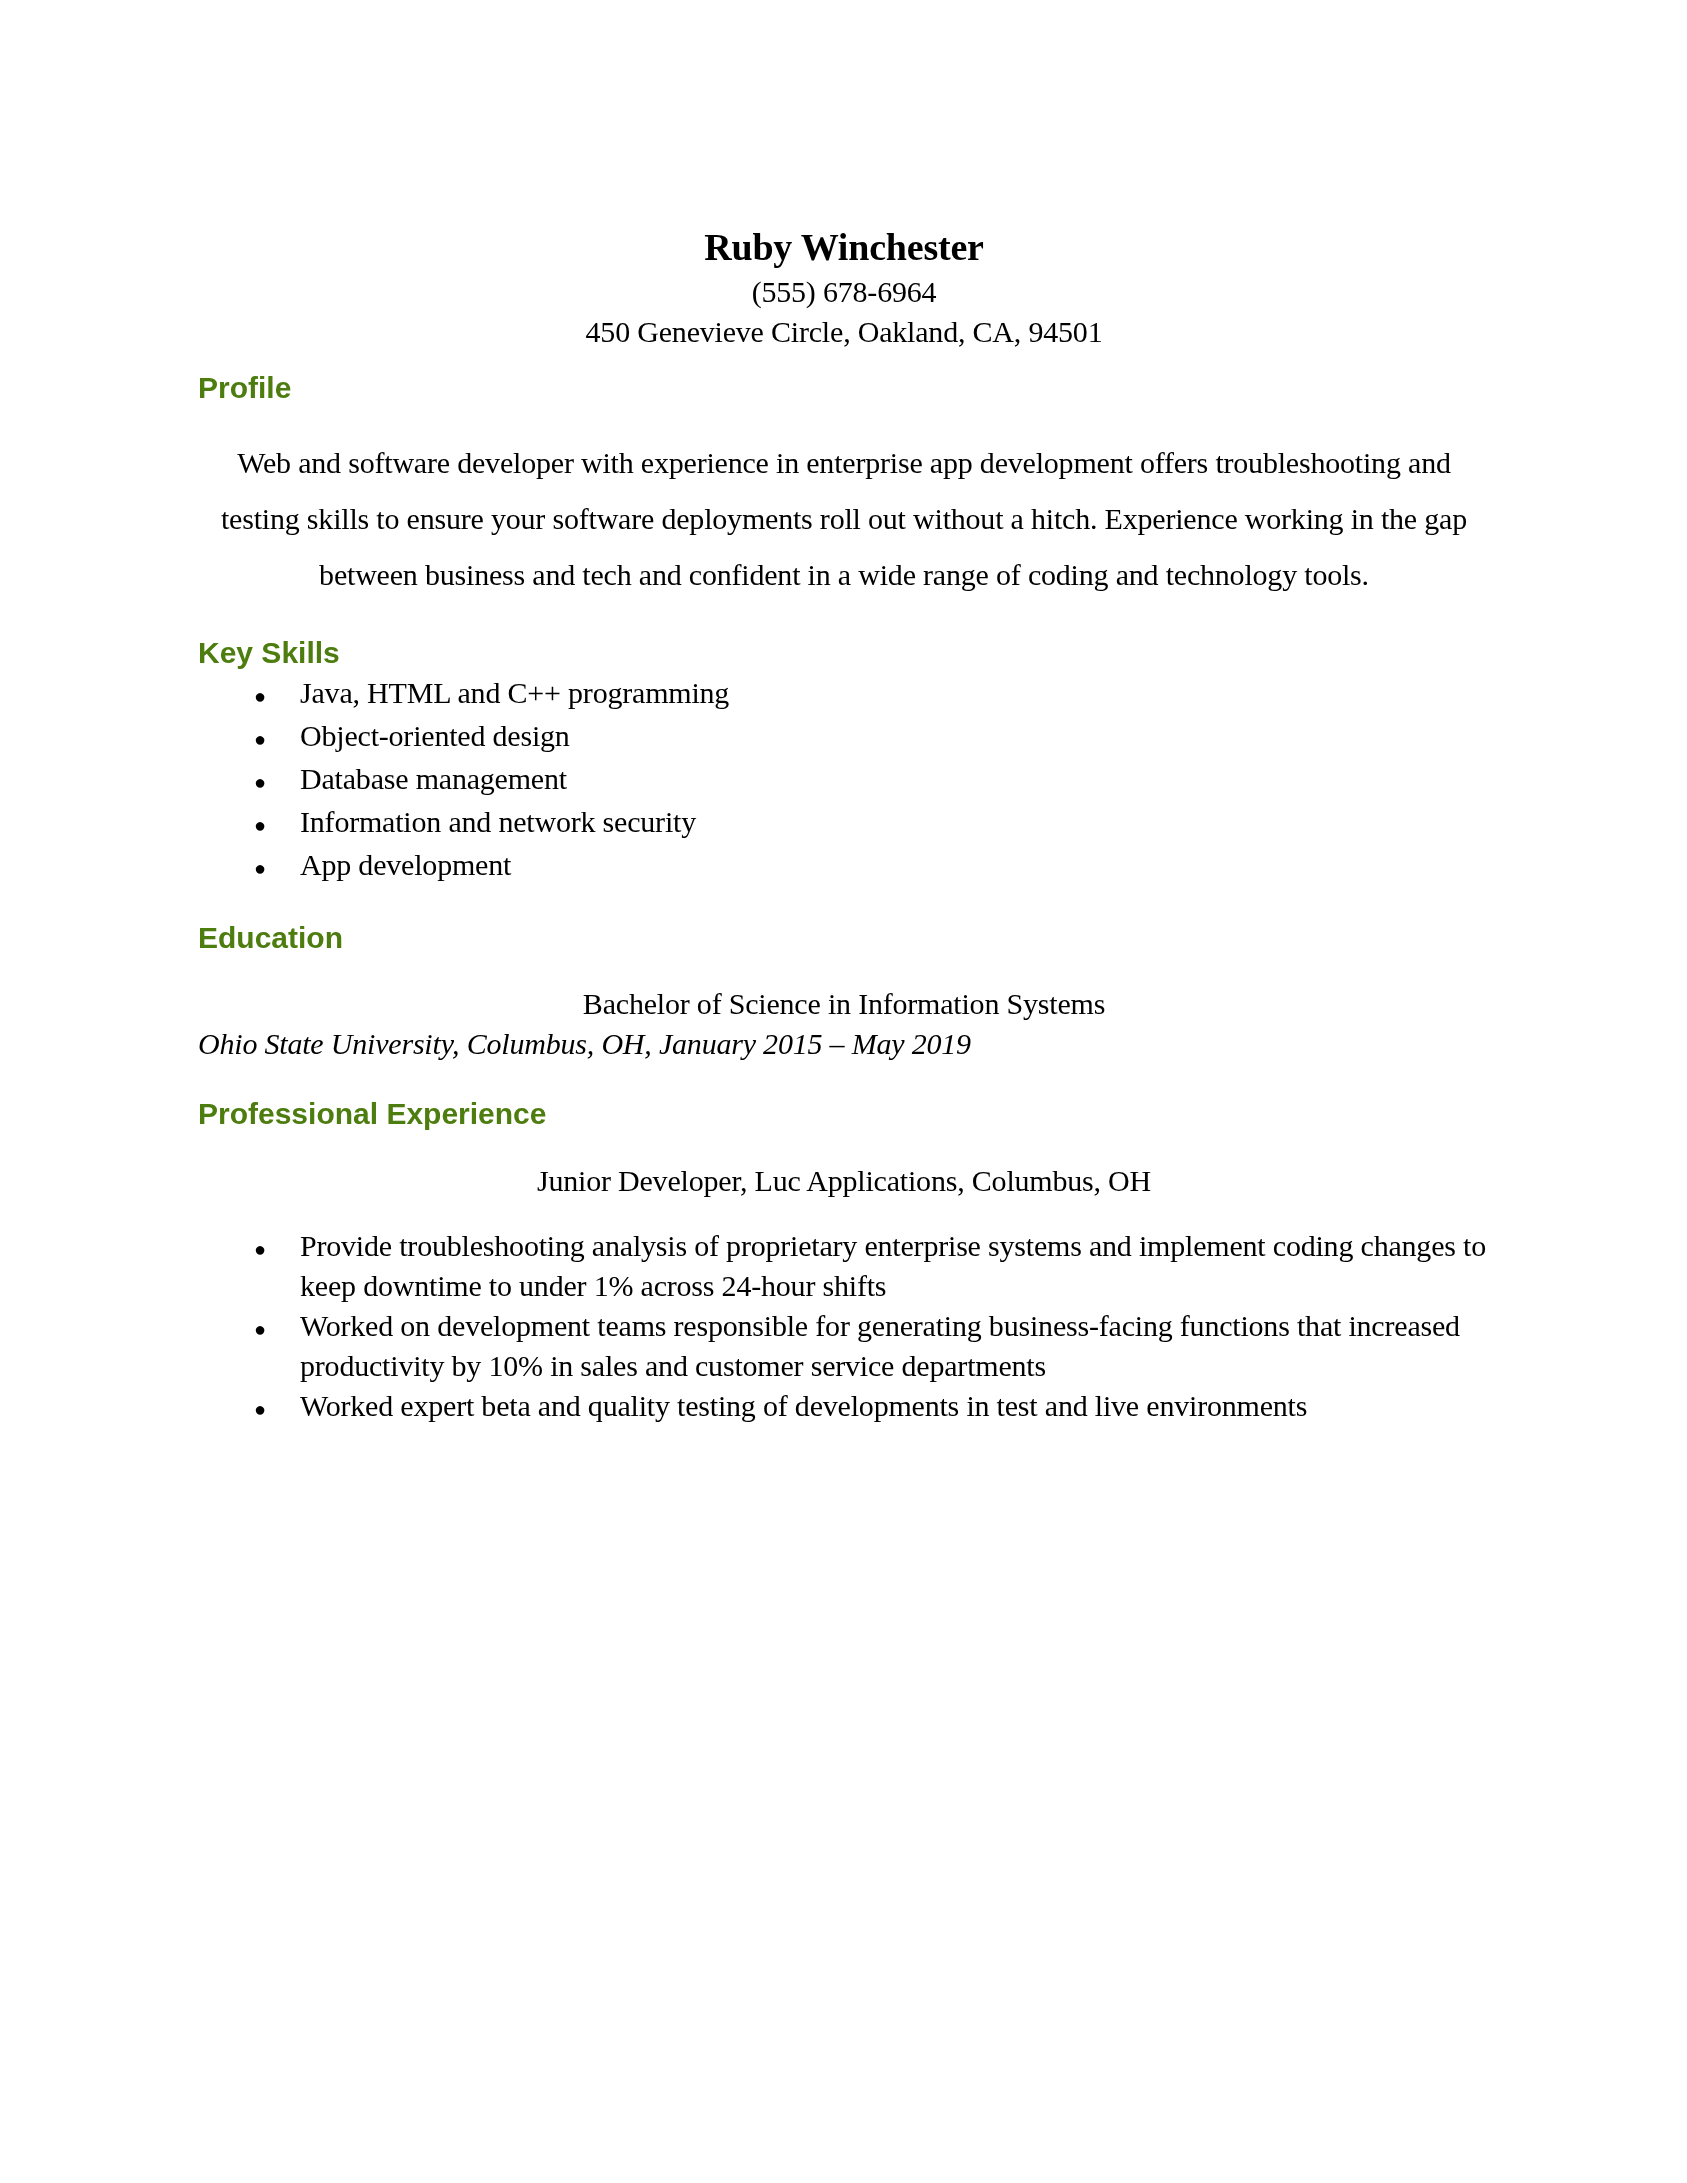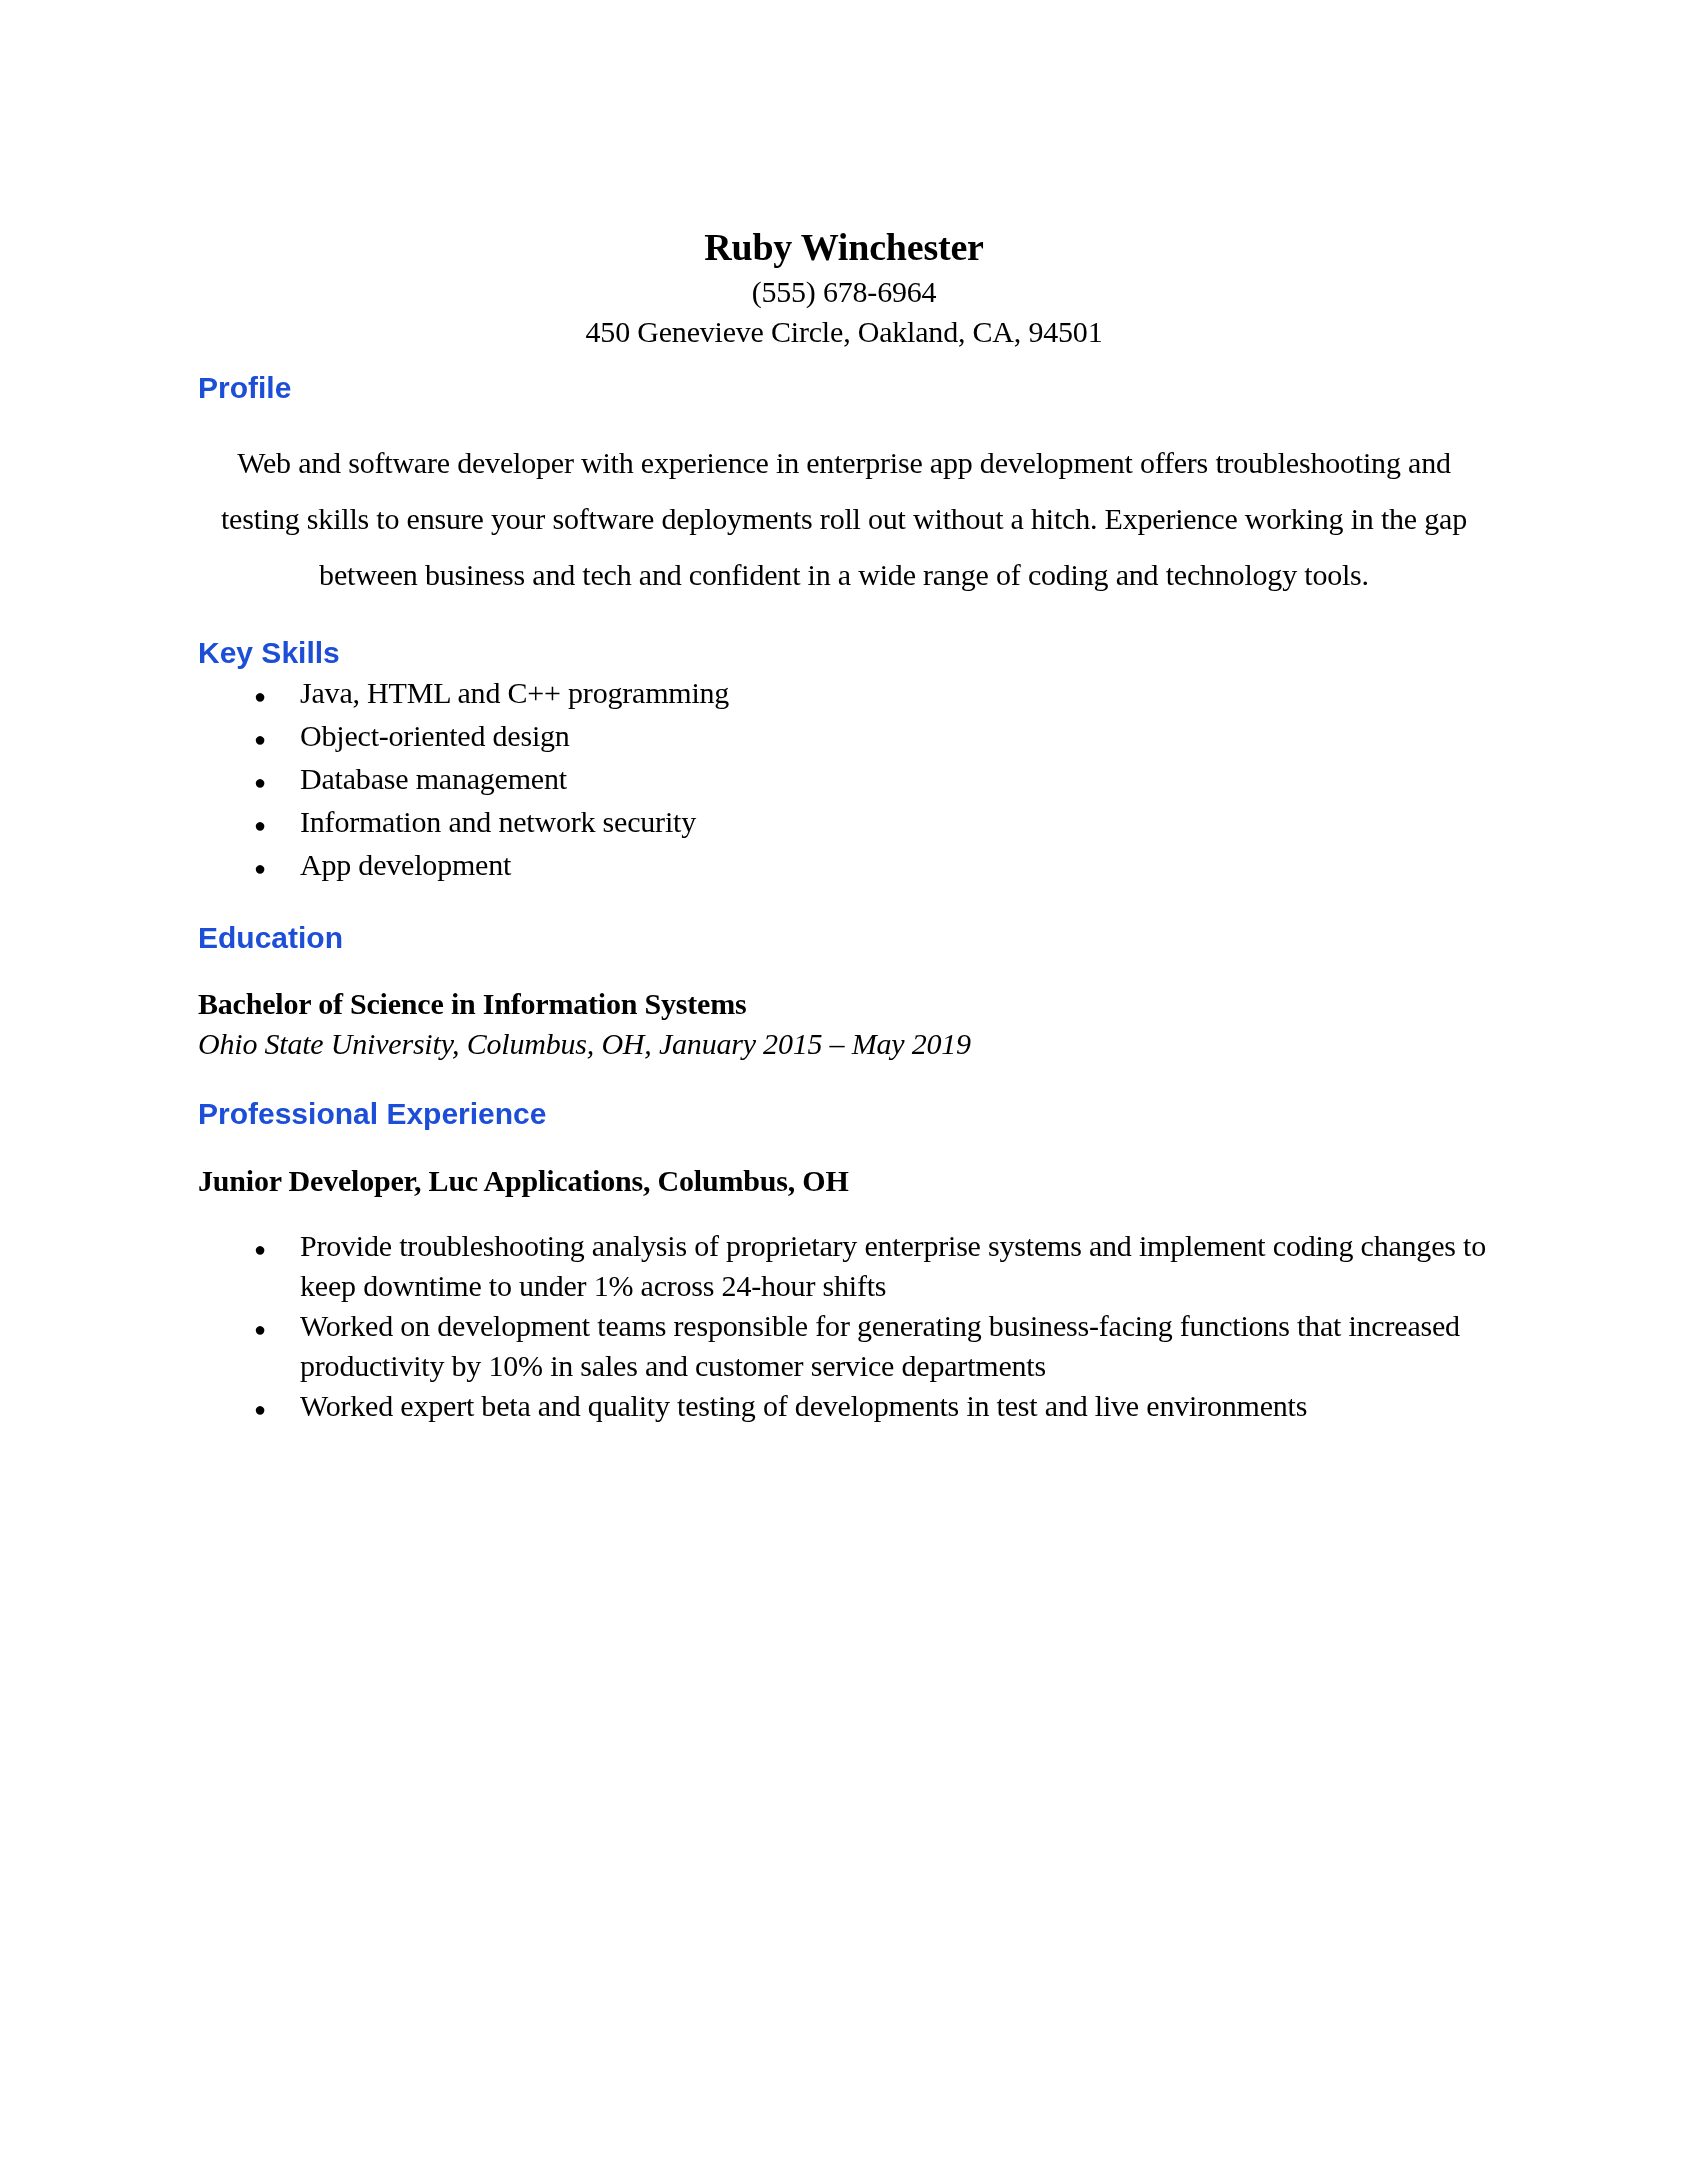--- a/index.html
+++ b/index.html
@@ -29,21 +29,21 @@
   }
   .contact-line {
     font-size: 30px;
     line-height: 40px;
   }
   h2.section-heading {
     font-family: "Liberation Sans", sans-serif;
     font-weight: bold;
     font-size: 30px;
     line-height: 40px;
-    color: #1d4ed8;
+    color: #4d7c0f;
     margin: 30px 0 0 0;
     letter-spacing: 0;
   }
   h2.section-heading.first {
     margin-top: 16px;
   }
   p.body-text {
     font-size: 30px;
     line-height: 56px;
     margin: 26.5px 0 0 0;
@@ -51,21 +51,21 @@
     text-align: center;
   }
   p.line {
     font-size: 30px;
     line-height: 40px;
     margin: 0;
   }
   p.line.first-line {
     margin-top: 26.5px;
   }
-  .bold-line { font-weight: bold; }
+  .bold-line { font-weight: normal; text-align: center; }
   .italic-line { font-style: italic; }
   ul.bullets {
     list-style: none;
     margin: 0;
     padding: 0;
     max-width: 1291px;
   }
   ul.bullets.after-block {
     margin-top: 25px;
   }

